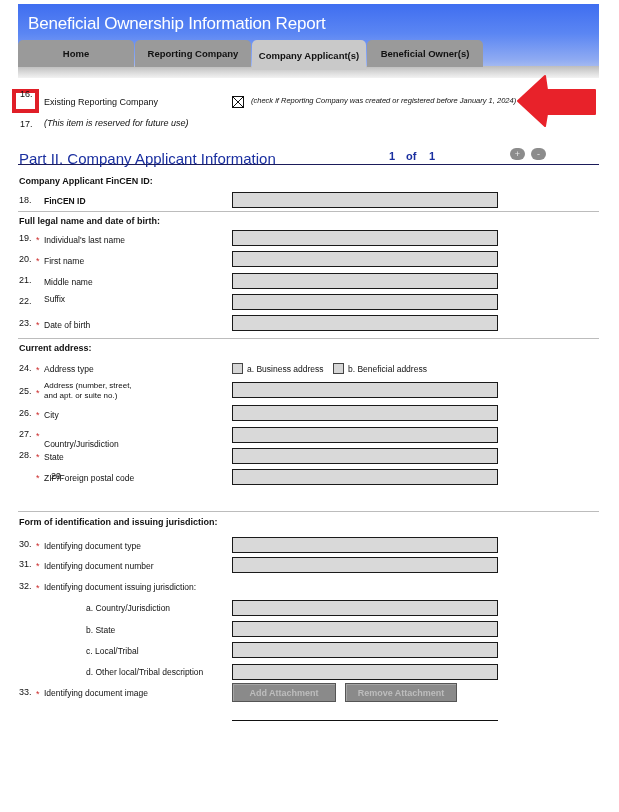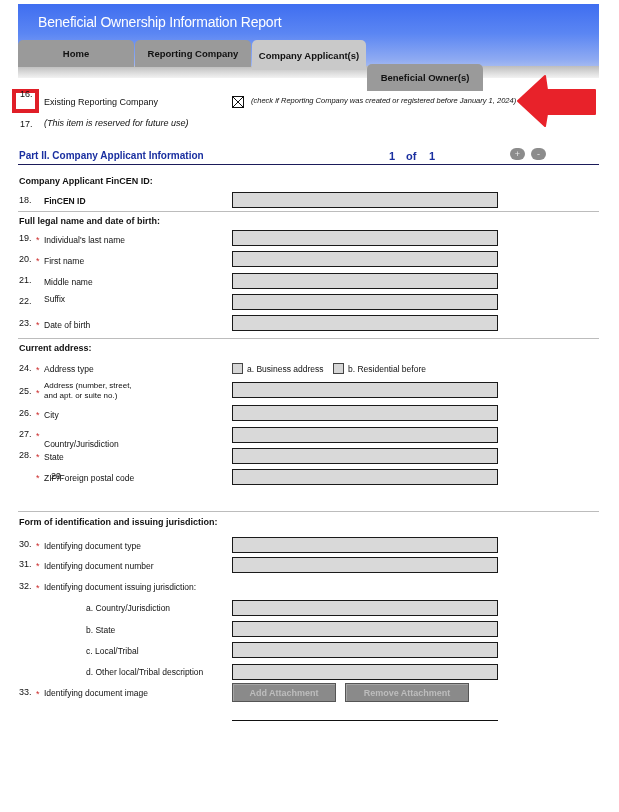--- a/index.html
+++ b/index.html
@@ -5,40 +5,40 @@
   * { box-sizing: border-box; margin: 0; padding: 0; }
   html, body { width: 619px; height: 812px; background: #ffffff; overflow: hidden; }
   body { position: relative; font-family: "Liberation Sans", sans-serif; color: #111; }
 
   
   .header {
     position: absolute; left: 18px; top: 4px; width: 581px; height: 74px;
     background: linear-gradient(180deg, #3f6ef0 0%, #5b86f3 40%, #8eaaf2 75%, #c9d3ee 100%);
   }
   .header-title {
-    position: absolute; left: 20px; top: 10px;
-    font-size: 14px; color: #ffffff; letter-spacing: -0.2px;
+    position: absolute; left: 10px; top: 10px;
+    font-size: 17px; color: #ffffff; letter-spacing: -0.2px;
   }
   .tabbar-shade {
     position: absolute; left: 0; top: 62px; width: 581px; height: 12px;
     background: linear-gradient(180deg, #bdbdbd 0%, #dedede 60%, #f2f2f2 100%);
   }
   .tab {
     position: absolute; top: 36px; height: 27px;
     border-radius: 5px 5px 0 0;
     background: #9a9a9a;
     display: flex; align-items: center; justify-content: center;
     font-size: 9.5px; font-weight: bold; color: #111;
     cursor: pointer;
   }
   .tab.active { background: #c9c9c9; height: 30px; }
   .tab-home { left: 0; width: 116px; }
   .tab-reporting { left: 117px; width: 116px; }
   .tab-applicant { left: 234px; width: 114px; }
-  .tab-owner { left: 349px; width: 116px; margin-top: 24px; }
+  .tab-owner { left: 349px; width: 116px; }
 
   
   .num { position: absolute; font-size: 9px; color: #111; }
   .lbl { position: absolute; font-size: 9px; color: #111; white-space: nowrap; }
   .italic { font-style: italic; }
   .highlight-box {
     position: absolute; left: 12px; top: 89px; width: 27px; height: 24px;
     border: 4px solid #e01e27; background: #fff;
   }
   .checkbox-x {
@@ -46,21 +46,21 @@
     border: 1px solid #111; background: #fff;
   }
   .checkbox-x svg { position: absolute; left: 0; top: 0; }
   .note16 { position: absolute; left: 251px; top: 96px; font-size: 7.5px; font-style: italic; color: #111; white-space: nowrap; }
 
   .red-arrow { position: absolute; left: 517px; top: 74px; }
 
   
   .part-title {
     position: absolute; left: 19px; top: 150px;
-    font-size: 10px; font-weight: bold; color: #1a2fa0;
+    font-size: 15px; font-weight: normal; color: #1a2fa0;
   }
   .pager { position: absolute; top: 150px; font-size: 11px; font-weight: bold; color: #1a2fa0; }
   .pager-cur { left: 389px; }
   .pager-of { left: 406px; }
   .pager-total { left: 429px; }
   .round-btn {
     position: absolute; top: 148px; width: 15px; height: 12px;
     border-radius: 6px; background: #8c8c8c; color: #e8e8e8;
     font-size: 9px; line-height: 12px; text-align: center; cursor: pointer;
   }
@@ -89,21 +89,21 @@
 
   .attach-btn {
     position: absolute; top: 683px; height: 19px;
     background: #8a8a8a; border: 1px solid #555;
     color: #bdbdbd; font-size: 9px; font-weight: bold;
     display: flex; align-items: center; justify-content: center;
     box-shadow: inset 1px 1px 0 #a5a5a5;
     cursor: pointer;
   }
   .attach-add { left: 232px; width: 104px; }
-  .attach-remove { left: 345px; width: 124px; }
+  .attach-remove { left: 345px; width: 112px; }
   .attach-line { position: absolute; left: 232px; top: 720px; width: 266px; height: 1px; background: #111; }
 </style>
 </head>
 <body>
 
 <div class="header">
   <div class="header-title">Beneficial Ownership Information Report</div>
   <div class="tabbar-shade"></div>
   <div class="tab tab-home">Home</div>
   <div class="tab tab-applicant active">Company Applicant(s)</div>
@@ -175,21 +175,21 @@
 <div class="divider" style="top:338px;"></div>
 
 <div class="section-h" style="top:343px;text-align:right;">Current address:</div>
 
 <div class="row-num" style="top:363px;">24.</div>
 <div class="req" style="top:365px;">*</div>
 <div class="row-lbl" style="top:364px;">Address type</div>
 <div class="small-cb" style="left:232px;"></div>
 <div class="cb-lbl" style="left:247px;">a. Business address</div>
 <div class="small-cb" style="left:333px;"></div>
-<div class="cb-lbl" style="left:348px;">b. Residential before</div>
+<div class="cb-lbl" style="left:348px;">b. Beneficial address</div>
 
 <div class="row-num" style="top:386px;">25.</div>
 <div class="req" style="top:388px;">*</div>
 <div class="row-lbl two-line" style="top:381px; font-size:8px;">
   <div>Address (number, street,</div>
   <div>and apt. or suite no.)</div>
 </div>
 <input class="field" style="top: 382px;" value="">
 
 <div class="row-num" style="top:408px;">26.</div>

